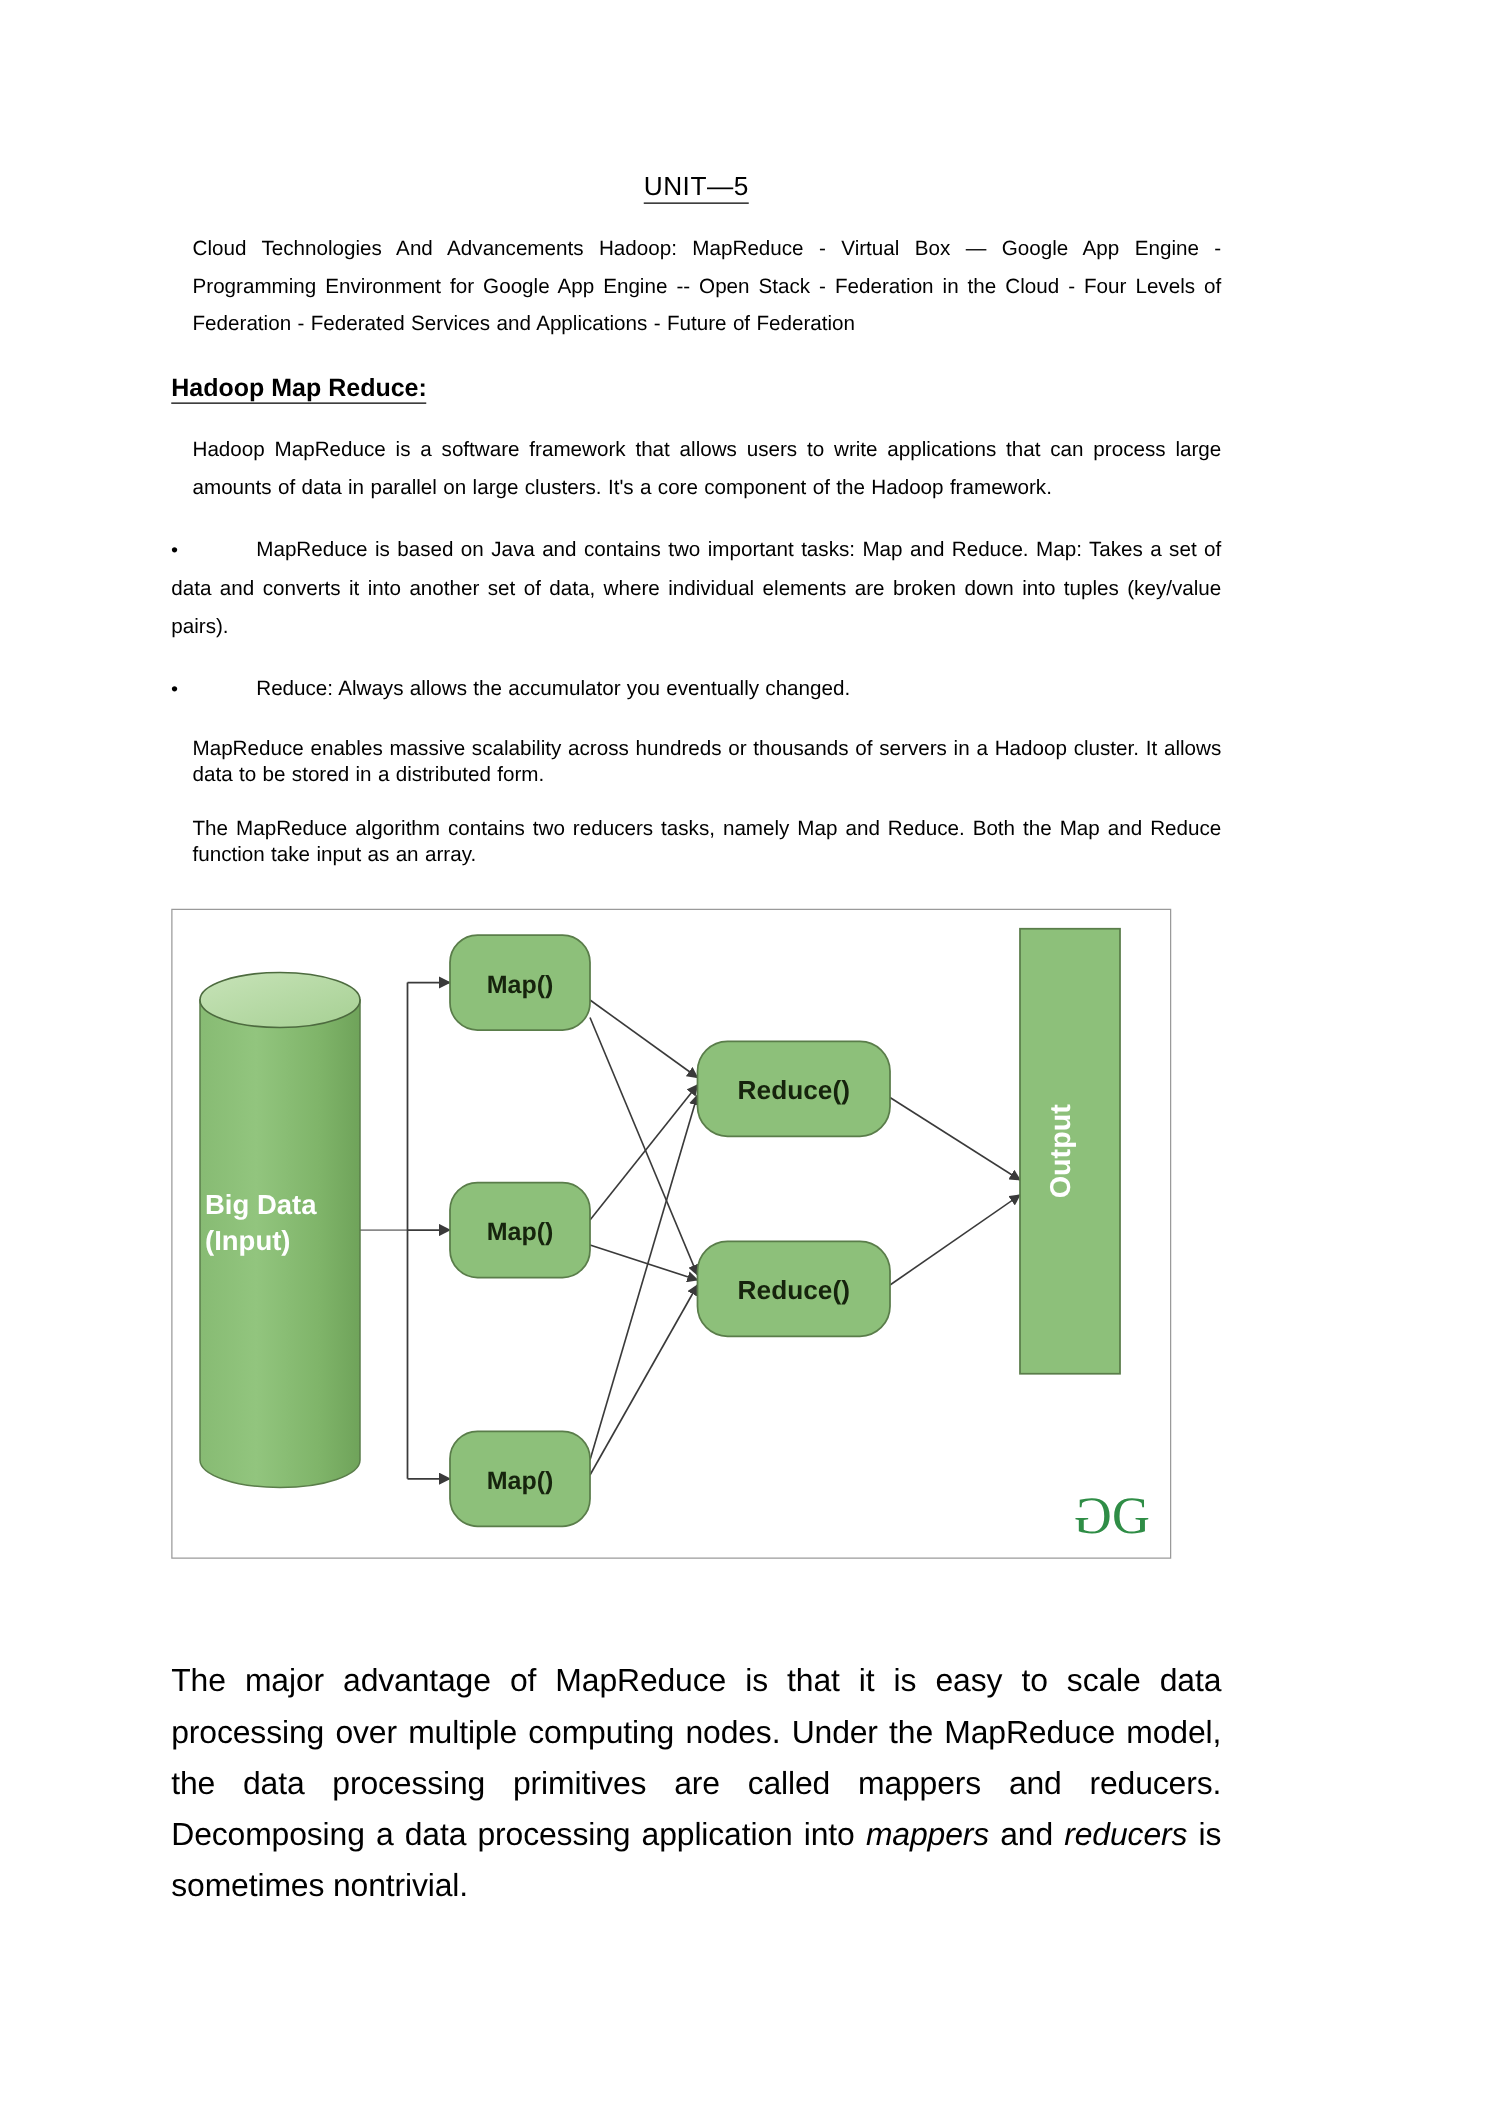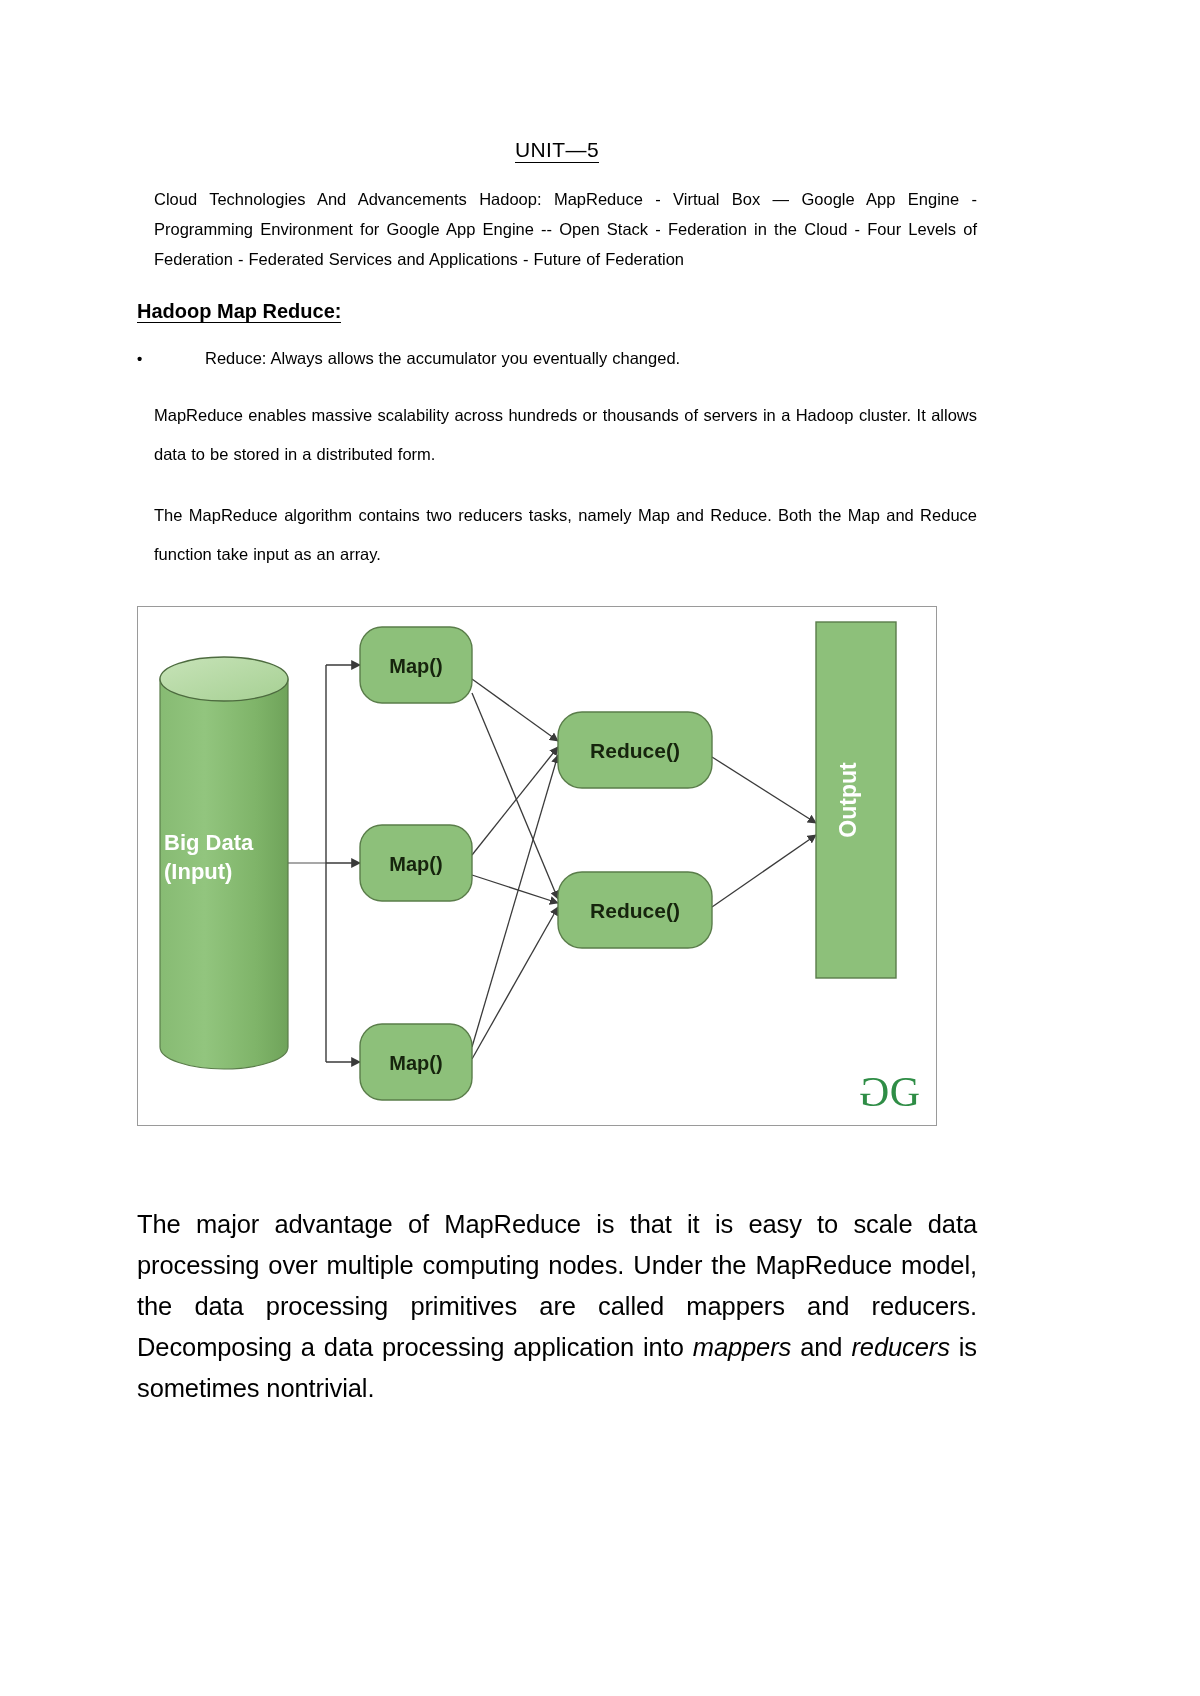--- a/index.html
+++ b/index.html
@@ -40,21 +40,21 @@
 
   
   p.body-text {
     font-size: 16.5px;
     line-height: 30px;
     text-align: justify;
     margin: 22px 0 0 17px;
     font-weight: 400;
     word-spacing: 0.5px;
   }
-  p.body-text.tight { line-height: 39px; }
+  p.body-text.tight { line-height: 21px; }
 
   .section-head {
     font-size: 20px;
     font-weight: bold;
     margin: 26px 0 0 0;
     display: block;
   }
   .section-head span {
     border-bottom: 1.8px solid #000;
     padding-bottom: 0px;
@@ -122,21 +122,23 @@
 
 <div class="page">
   <div class="content">
 
     <h1 class="doc-title"><span>UNIT—5</span></h1>
 
     <p class="body-text">Cloud Technologies And Advancements Hadoop: MapReduce - Virtual Box — Google App Engine - Programming Environment for Google App Engine -- Open Stack - Federation in the Cloud - Four Levels of Federation - Federated Services and Applications - Future of Federation</p>
 
     <p class="section-head"><span>Hadoop Map Reduce:</span></p>
 
-
+    <p class="body-text">Hadoop MapReduce is a software framework that allows users to write applications that can process large amounts of data in parallel on large clusters. It's a core component of the Hadoop framework.</p>
+
+    <p class="bullet-item"><span class="bullet-glyph"><b>•</b></span><span>MapReduce is based on Java and contains two important tasks: Map and Reduce. Map: Takes a set of data and converts it into another set of data, where individual elements are broken down into tuples (key/value pairs).</span></p>
 
     <p class="bullet-item"><span class="bullet-glyph"><b>•</b></span><span>Reduce: Always allows the accumulator you eventually changed.</span></p>
 
     <p class="body-text tight">MapReduce enables massive scalability across hundreds or thousands of servers in a Hadoop cluster. It allows data to be stored in a distributed form.</p>
 
     <p class="body-text tight">The MapReduce algorithm contains two reducers tasks, namely Map and Reduce. Both the Map and Reduce function take input as an array.</p>
 
     <div class="diagram-box">
       <svg class="diagram-svg" width="797" height="517" viewBox="0 0 797 517" xmlns="http://www.w3.org/2000/svg">
         <defs>

